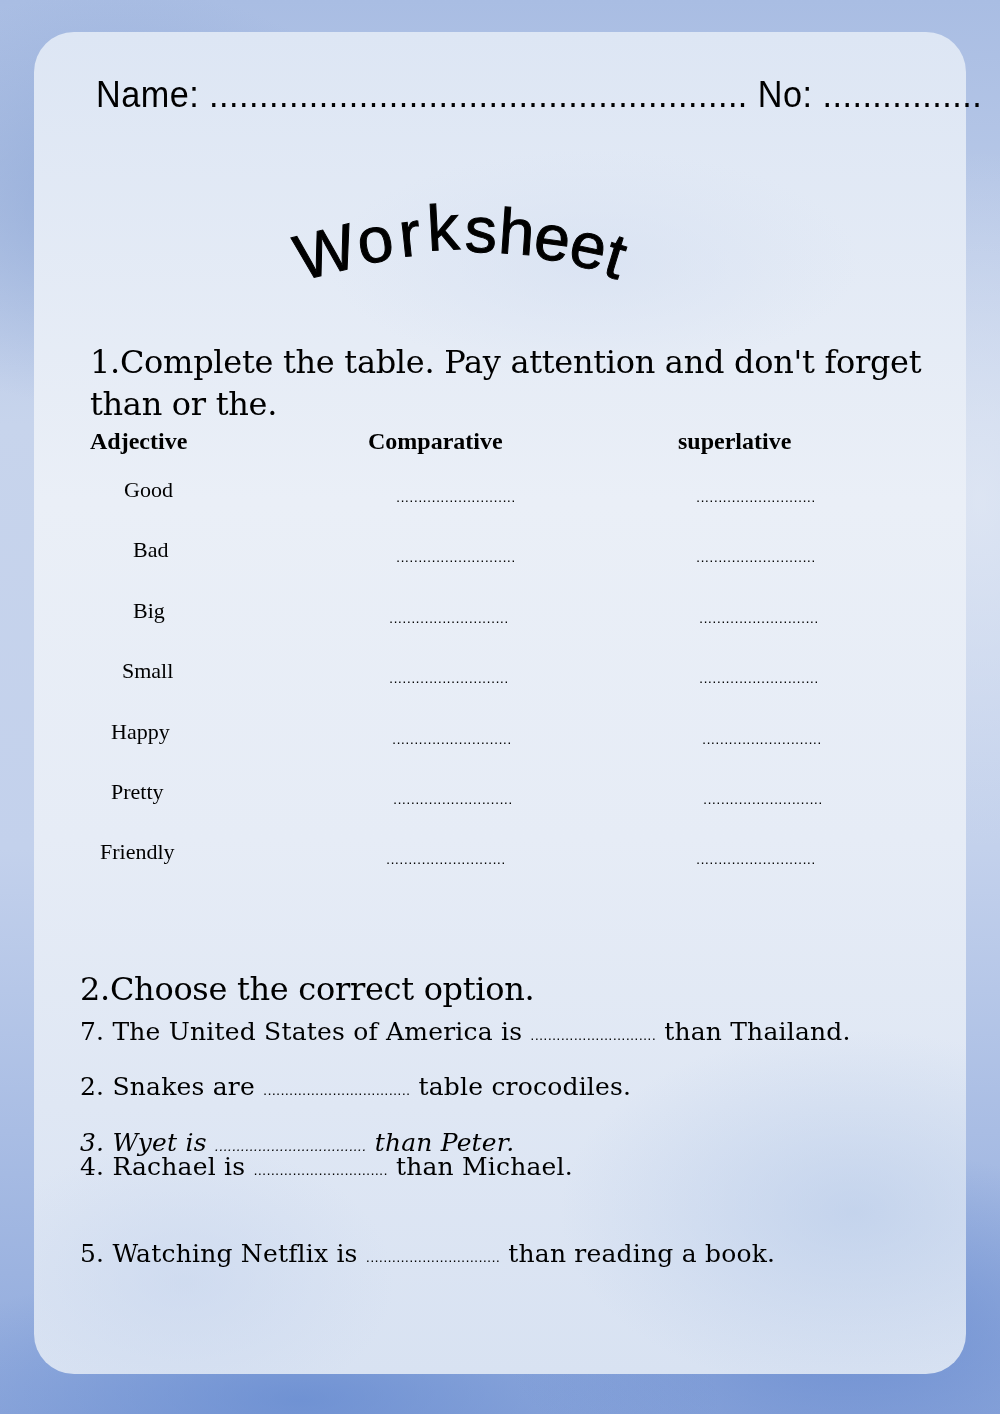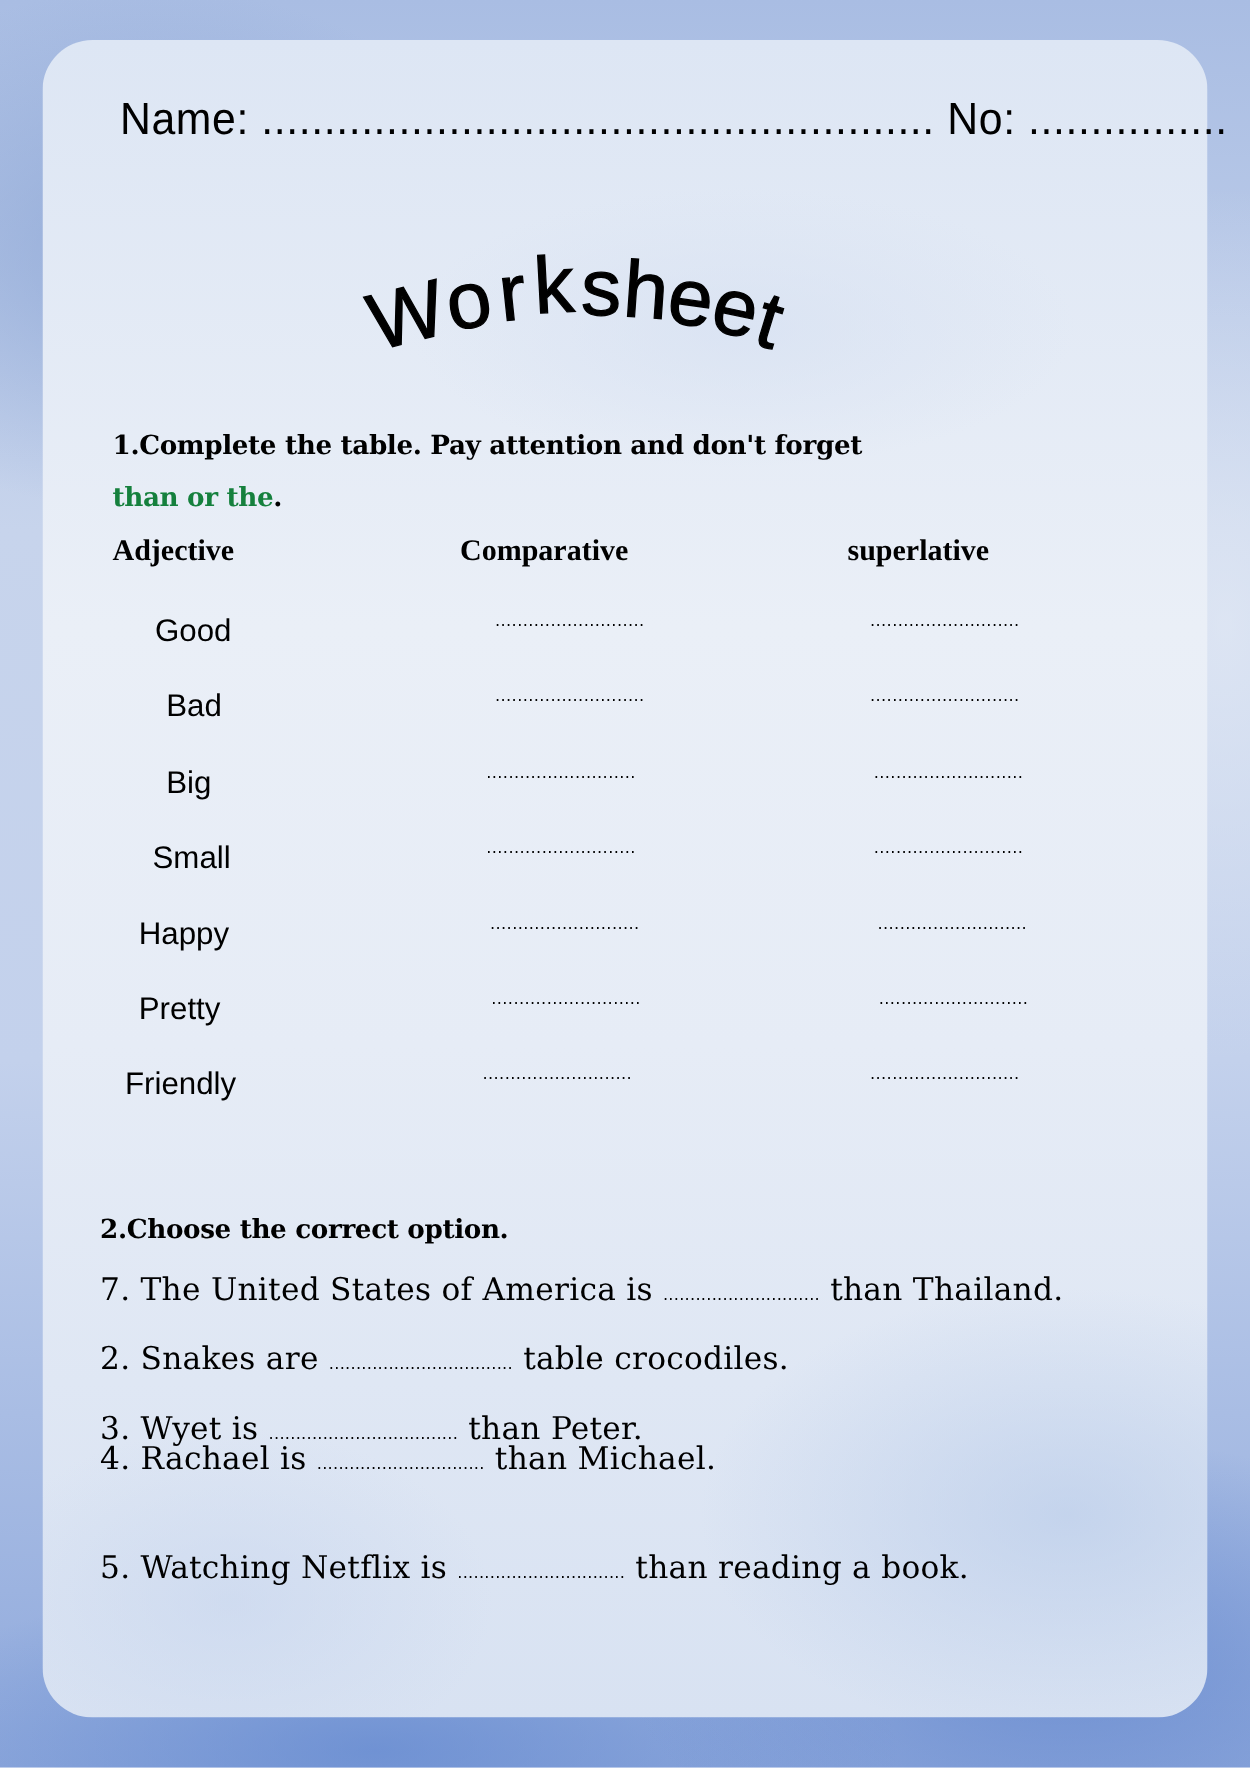--- a/index.html
+++ b/index.html
@@ -28,25 +28,25 @@
     left:96px; top:74px; font-family:"Liberation Sans", sans-serif;
     font-size:36px; letter-spacing:0.5px; transform:scaleX(0.95); transform-origin:left;
   }
   .dots { letter-spacing:0.5px; }
   .title-wrap { left:295px; top:190px; width:370px; height:100px; }
   .title-wrap span {
     position:absolute; font-family:"Liberation Sans", sans-serif; font-size:64px; font-weight:normal;
     -webkit-text-stroke:1px #000; line-height:1;
   }
   .q-heading {
-    font-family:"DejaVu Serif", serif; font-weight:bold; font-size:21px; letter-spacing:-0.3px;
+    font-family:"DejaVu Serif", serif; font-weight:normal; font-size:32px; letter-spacing:-0.3px;
   }
-  .accent { color:#15803d; }
+  .accent { color:#000000; }
   .col-head { font-family:Liberation Serif, serif; font-weight:bold; font-size:24px; top:428px; }
-  .adj { font-family:Liberation Sans, sans-serif; font-size:25px;margin-top:14px; }
+  .adj { font-family:Liberation Serif, serif; font-size:22px; }
   .blank { font-family:"DejaVu Sans", sans-serif; font-size:13px; letter-spacing:0.3px; }
   .sent { font-family:"DejaVu Serif", serif; font-size:25px; left:80px; letter-spacing:0.2px; }
   .sent .fill { font-size:13px; font-family:"DejaVu Sans", sans-serif; letter-spacing:0.2px; }
 </style>
 </head>
 <body>
 
 <div class="panel"></div>
 
 <div class="abs header-line">
@@ -111,21 +111,21 @@
 
 <div class="abs q-heading" style="left:80px;top:970px;">2.Choose the correct option.</div>
 
 <div>
   <div class="abs sent" style="top:1017px;">
     <span>7. The United States of America is </span><span class="fill">.............................</span><span> than Thailand.</span>
   </div>
   <div class="abs sent" style="top:1072px;">
     <span>2. Snakes are </span><span class="fill">..................................</span><span> table crocodiles.</span>
   </div>
-  <div class="abs sent" style="top:1128px;">
+  <div class="abs sent" style="top:1128px;font-style:italic;">
     <span>3. Wyet is </span><span class="fill">...................................</span><span> than Peter.</span>
   </div>
   <div class="abs sent" style="top:1152px;">
     <span>4. Rachael is </span><span class="fill">...............................</span><span> than Michael.</span>
   </div>
   <div class="abs sent" style="top:1239px;">
     <span>5. Watching Netflix is </span><span class="fill">...............................</span><span> than reading a book.</span>
   </div>
 </div>
 

